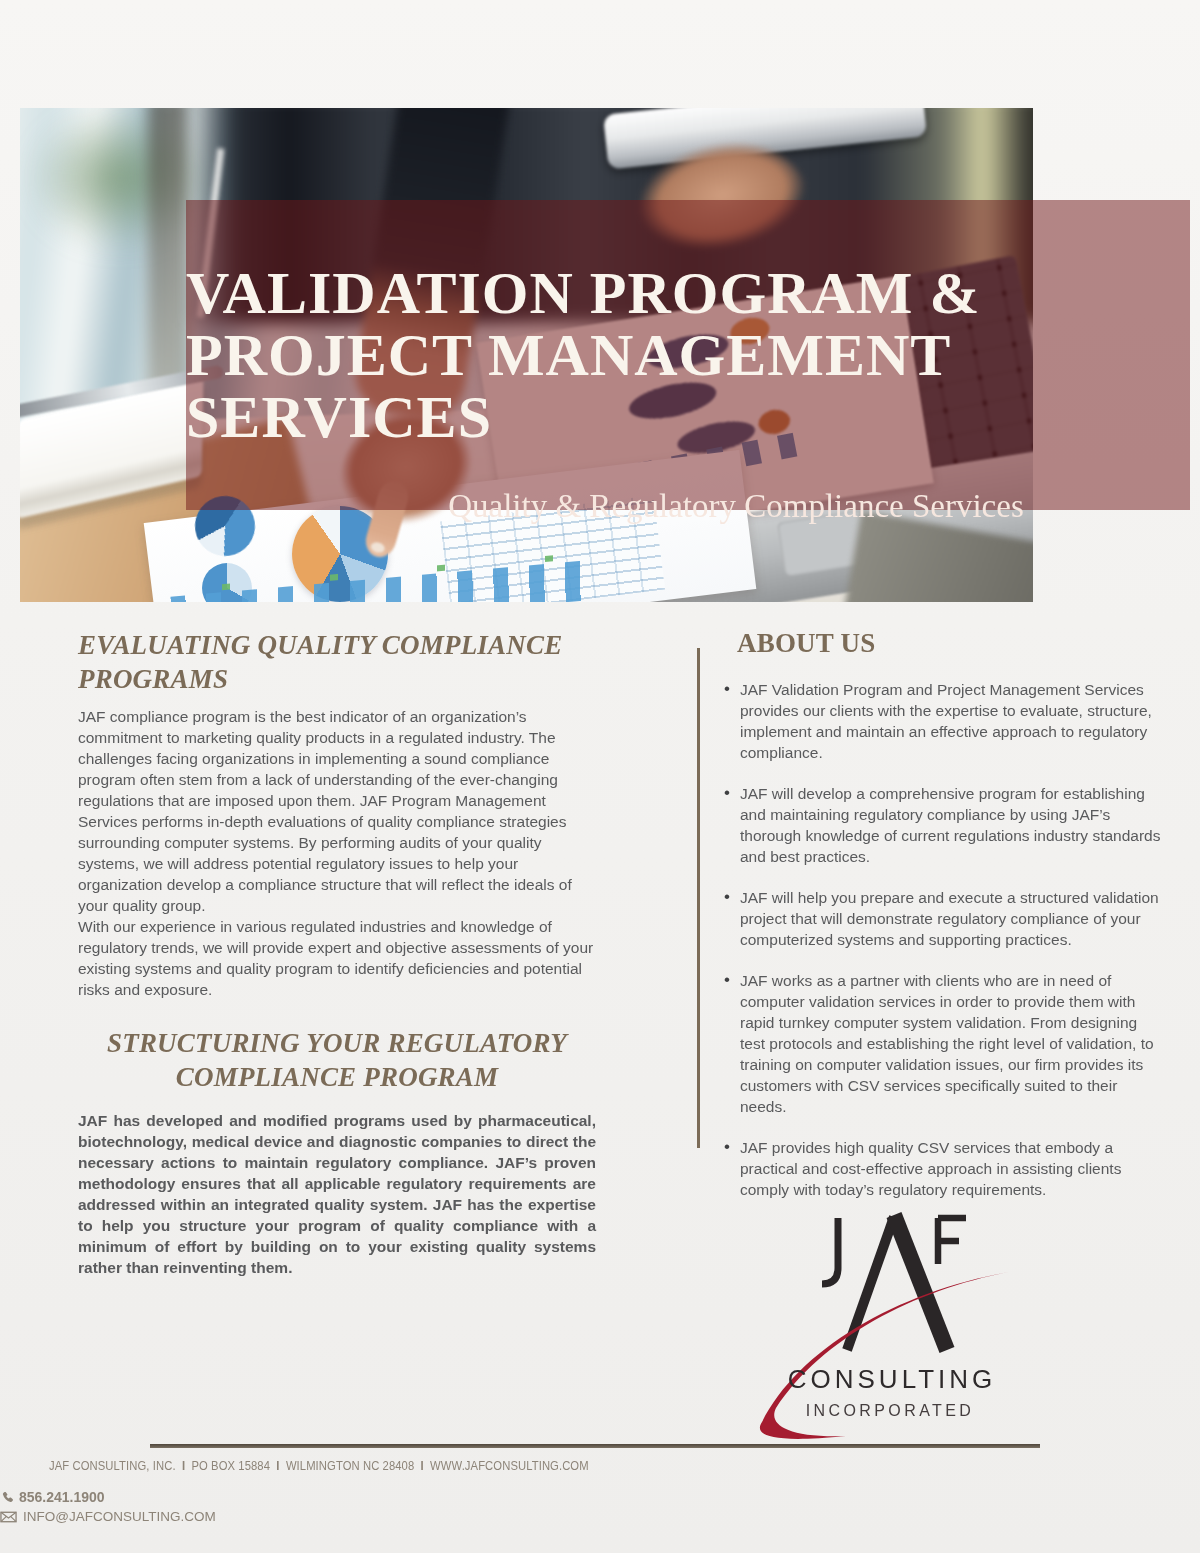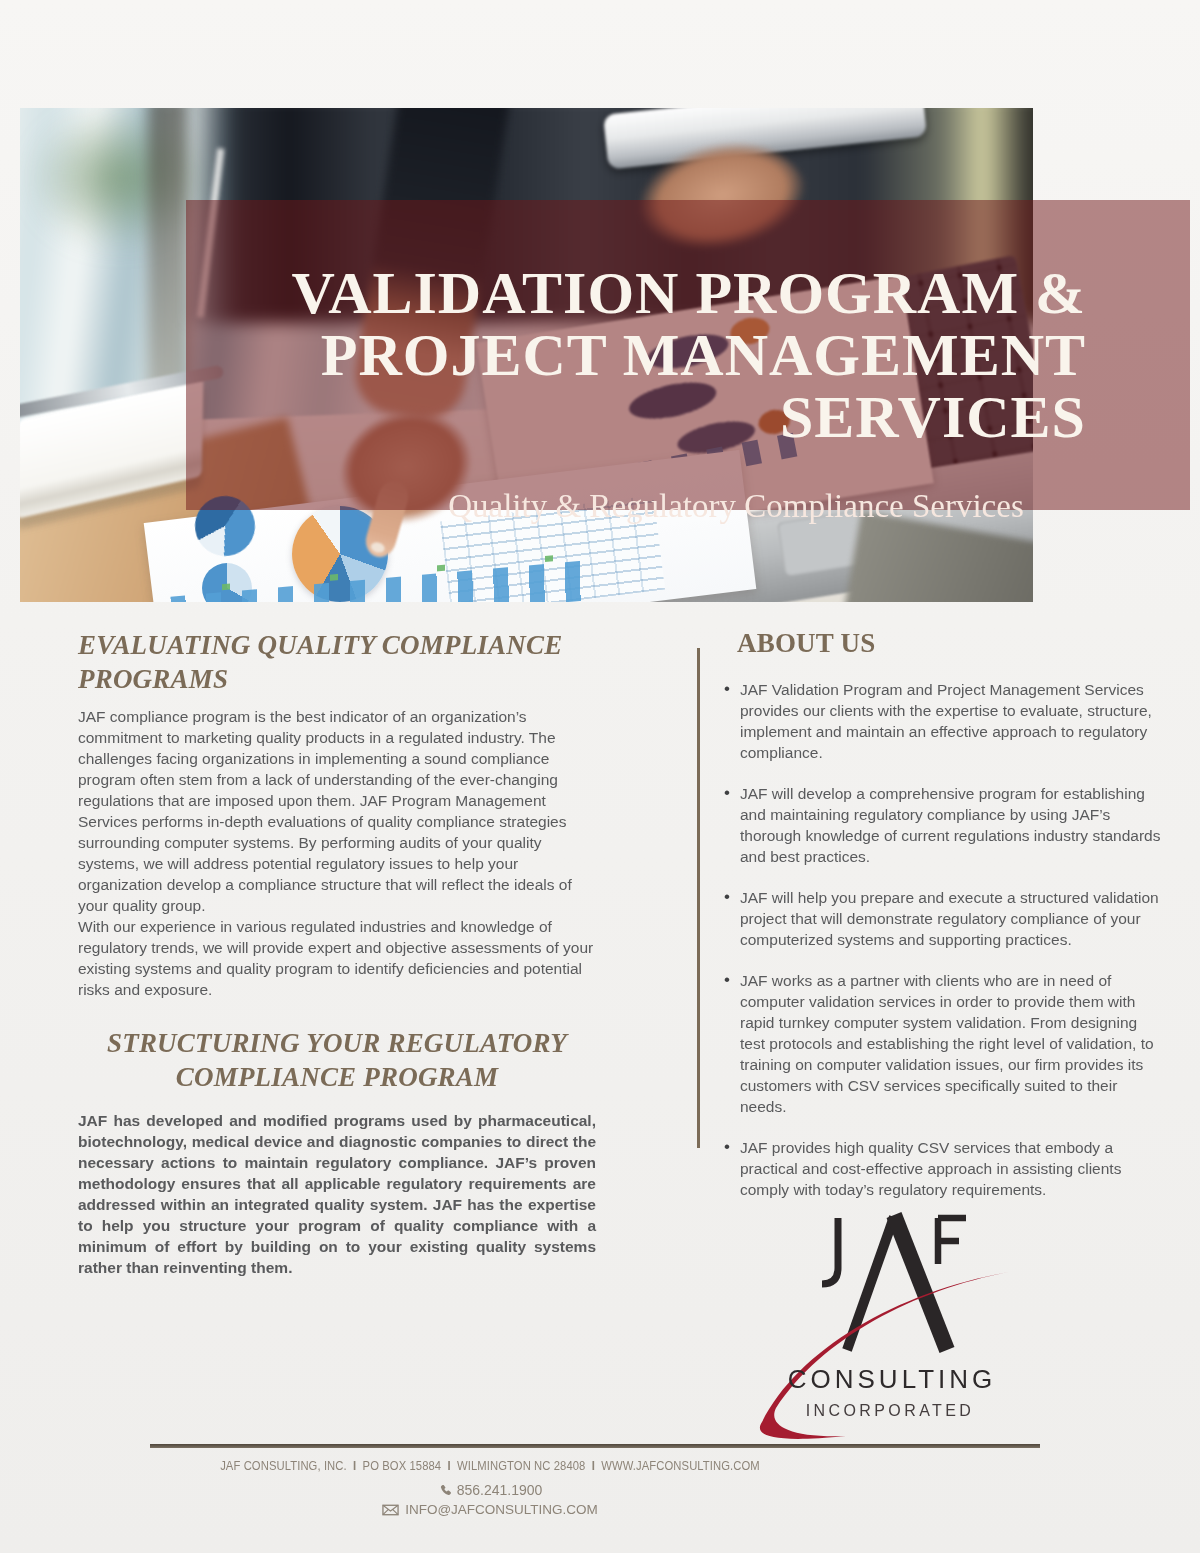--- a/index.html
+++ b/index.html
@@ -78,21 +78,21 @@
   .ph-hand{left:320px;top:300px;width:150px;height:125px;transform:rotate(-18deg);filter:blur(2px);
     background:radial-gradient(closest-side at 45% 45%,#d3a183,#bd8668 80%,rgba(189,134,104,0));
     border-radius:50% 45% 55% 45%;}
   .ph-finger{left:352px;top:372px;width:30px;height:78px;transform:rotate(16deg);filter:blur(1px);
     background:linear-gradient(180deg,#cd9b7d,#dcab8c 70%,#e7c0a4);border-radius:15px/18px;}
   .ph-finger::after{content:"";position:absolute;left:7px;bottom:4px;width:14px;height:10px;
     background:#f0e3d6;border-radius:50%;}
 
   
   .banner{position:absolute;left:186px;top:200px;width:1004px;height:310px;background:rgba(112,22,24,.5);}
-  .banner-title{padding:22px 104px 0 0;text-align:right;font-family:"Liberation Serif","DejaVu Serif",serif;
+  .banner-title{padding:22px 104px 0 0;font-family:"Liberation Serif","DejaVu Serif",serif;
     font-weight:700;font-size:60px;line-height:62px;color:#f9f4ec;letter-spacing:1px;}
   .banner-title span{display:block;}
   .banner-subtitle{margin-top:32px;padding-left:96px;text-align:center;
     font-family:"Liberation Serif","DejaVu Serif",serif;font-size:33px;color:#f6e7df;}
 
   
   .col-left{position:absolute;left:78px;top:628px;width:518px;}
   .section-heading{margin:0;font-family:"Liberation Serif","DejaVu Serif",serif;font-weight:700;
     font-size:27px;line-height:34px;color:#7b6b57;letter-spacing:.2px;font-style:italic;}
   .body-text{margin:0;font-size:15.5px;line-height:21px;color:#595a5c;}
@@ -108,24 +108,24 @@
     font-size:15.5px;line-height:21px;color:#595a5c;}
   .about-list li::before{content:"\2022";position:absolute;left:2px;top:-1px;color:#3f4042;font-size:17px;}
 
   
   .logo{position:absolute;left:746px;top:1210px;width:268px;height:240px;}
   .sr-only{position:absolute;width:1px;height:1px;overflow:hidden;clip:rect(0 0 0 0);white-space:nowrap;}
 
   
   .footer-rule{position:absolute;left:150px;top:1444px;width:890px;height:4px;
     background:linear-gradient(180deg,#4f463b,#7b7063);}
-  .footer{position:absolute;left:0;top:1459px;width:980px;text-align:center;color:#8d8478;}
+  .footer{position:absolute;left:0;top:1459px;width:980px;color:#8d8478;}
   .footer-line1{font-size:12.5px;letter-spacing:.1px;transform:scaleX(.9);transform-origin:center;}
   .footer-line1 .sep{font-weight:700;margin:0 7px;}
-  .footer-line2{margin-top:9px;font-size:14px;}
+  .footer-line2{margin-top:16px;font-size:14px;font-weight:bold;}
   .footer-line3{margin-top:4px;font-size:13.5px;}
   .f-icon{display:inline-block;vertical-align:-2px;margin-right:6px;}
 </style>
 </head>
 <body>
 
 <div class="page">
 
   <div class="hero">
     <div class="ph-window"></div>

